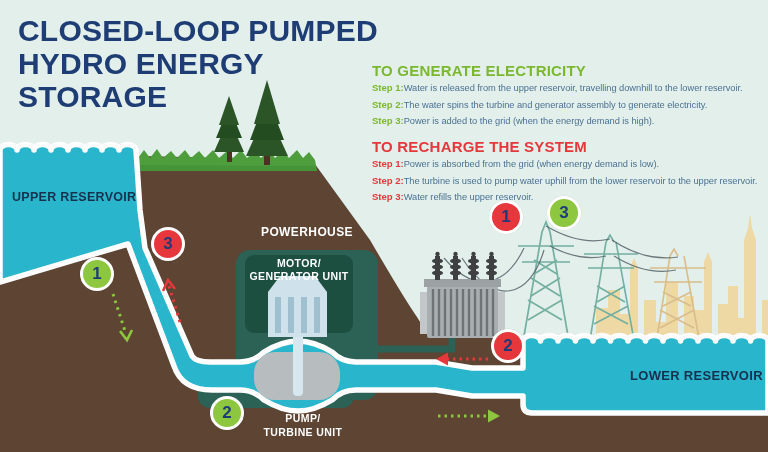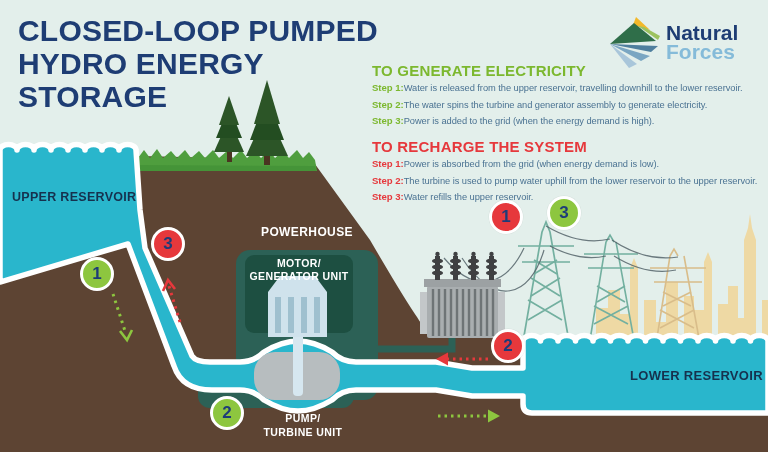--- a/index.html
+++ b/index.html
@@ -184,34 +184,20 @@
       <path d="M438,416 L488,416" stroke="#8dc63f" stroke-width="3.2" stroke-dasharray="2.5,4" fill="none"></path>
       <polygon points="488,409.5 500,416 488,422.5" fill="#8dc63f"></polygon>
     </g>
   </svg>
 
   <div class="abs title">
     <div>CLOSED-LOOP PUMPED</div>
     <div>HYDRO ENERGY STORAGE</div>
   </div>
 
-  <div class="abs logo">
-    <svg class="logo-icon" viewBox="0 0 52 56">
-      <polygon points="28,3 42,16 25,11" fill="#f3b82a"></polygon>
-      <polygon points="30,12 50,26 52,22 36,13" fill="#9cc25e"></polygon>
-      <polygon points="2,30 26,9 48,27" fill="#2f6e49"></polygon>
-      <polygon points="2,30 50,32 43,38" fill="#4f7f9e"></polygon>
-      <polygon points="2,30 42,42 33,47" fill="#7aa6c2"></polygon>
-      <polygon points="2,30 29,50 21,54" fill="#a9c6da"></polygon>
-    </svg>
-    <div class="logo-words">
-      <div class="logo-w1">Natural</div>
-      <div class="logo-w2">Forces</div>
-    </div>
-  </div>
 
   <div class="abs sect-head h-green" style="left:372px;top:62px;">TO GENERATE ELECTRICITY</div>
   <div class="abs steps" style="left:372px;top:82px;">
     <div class="step"><b class="g">Step 1:</b><span>Water is released from the upper reservoir, travelling downhill to the lower reservoir.</span></div>
     <div class="step"><b class="g">Step 2:</b><span>The water spins the turbine and generator assembly to generate electricity.</span></div>
     <div class="step"><b class="g">Step 3:</b><span>Power is added to the grid (when the energy demand is high).</span></div>
   </div>
 
   <div class="abs sect-head h-red" style="left:372px;top:138px;">TO RECHARGE THE SYSTEM</div>
   <div class="abs steps" style="left:372px;top:158px;">

